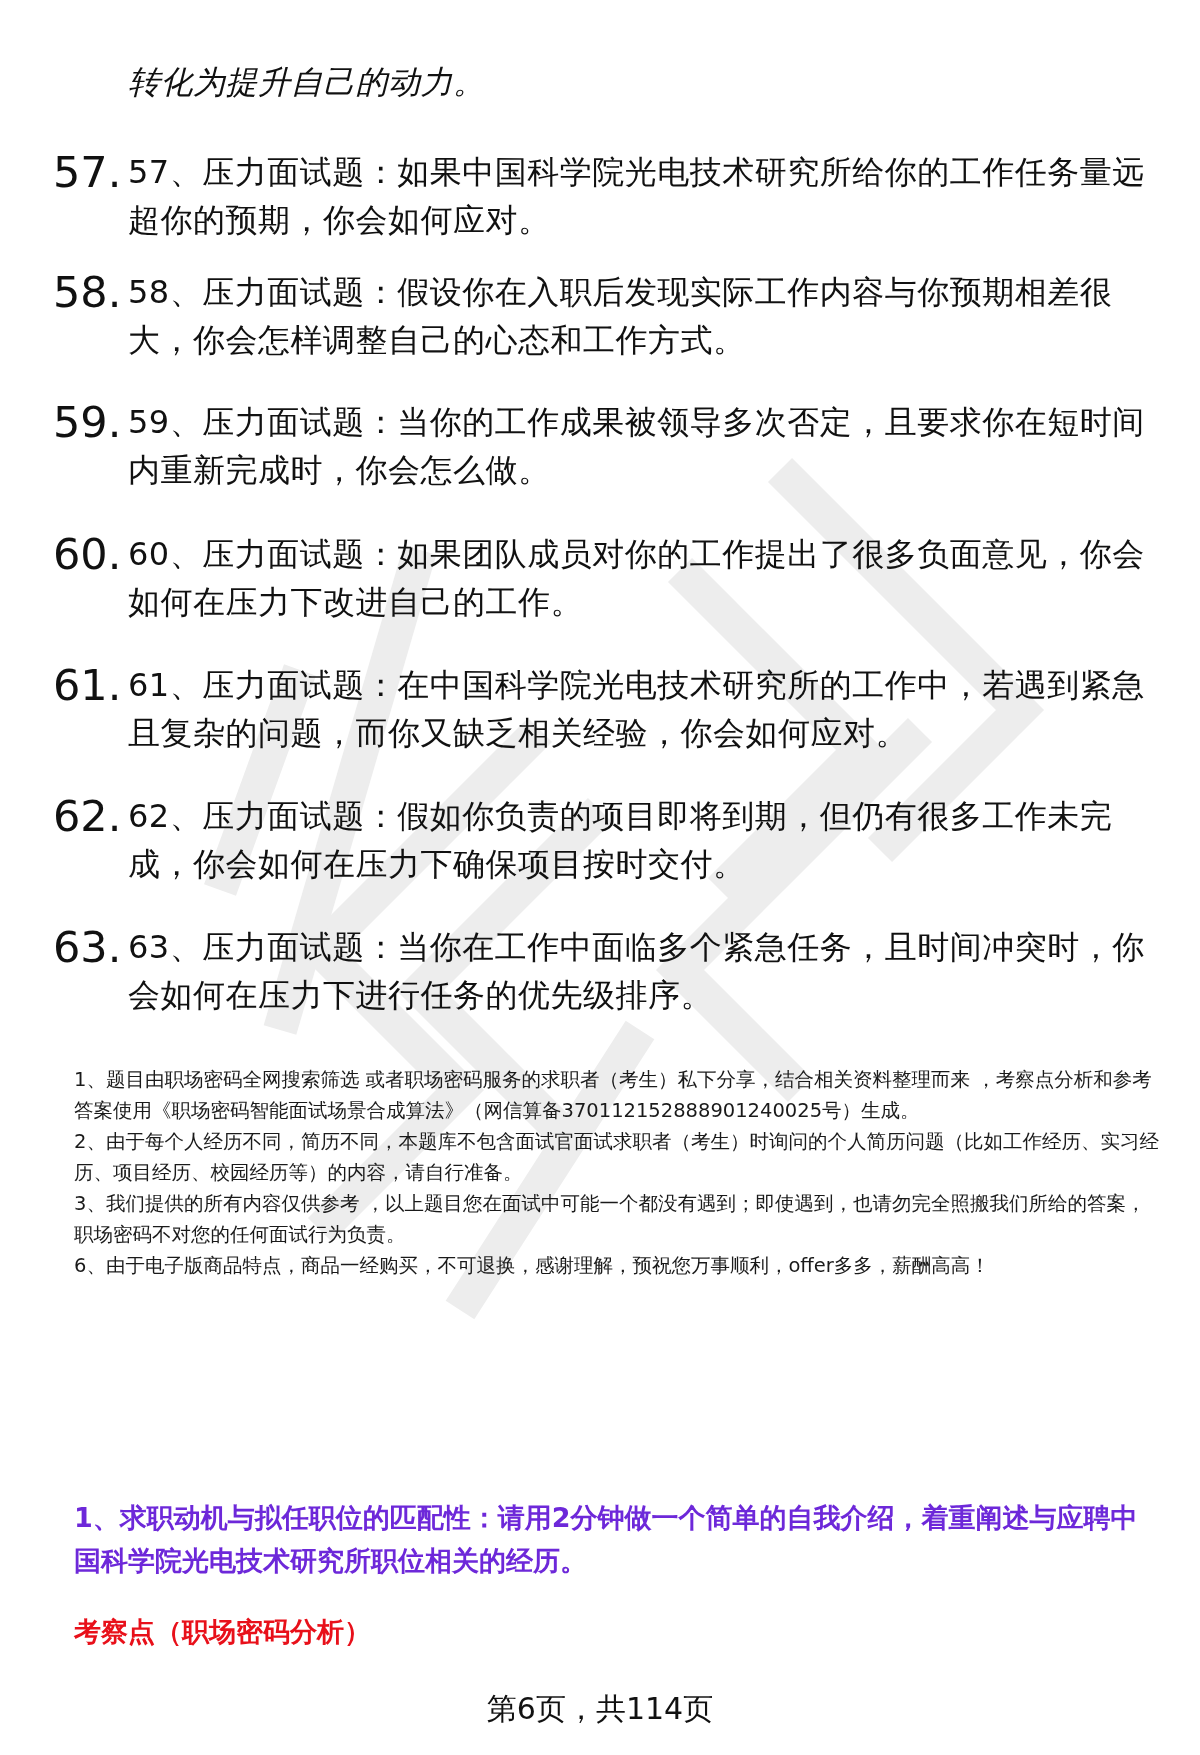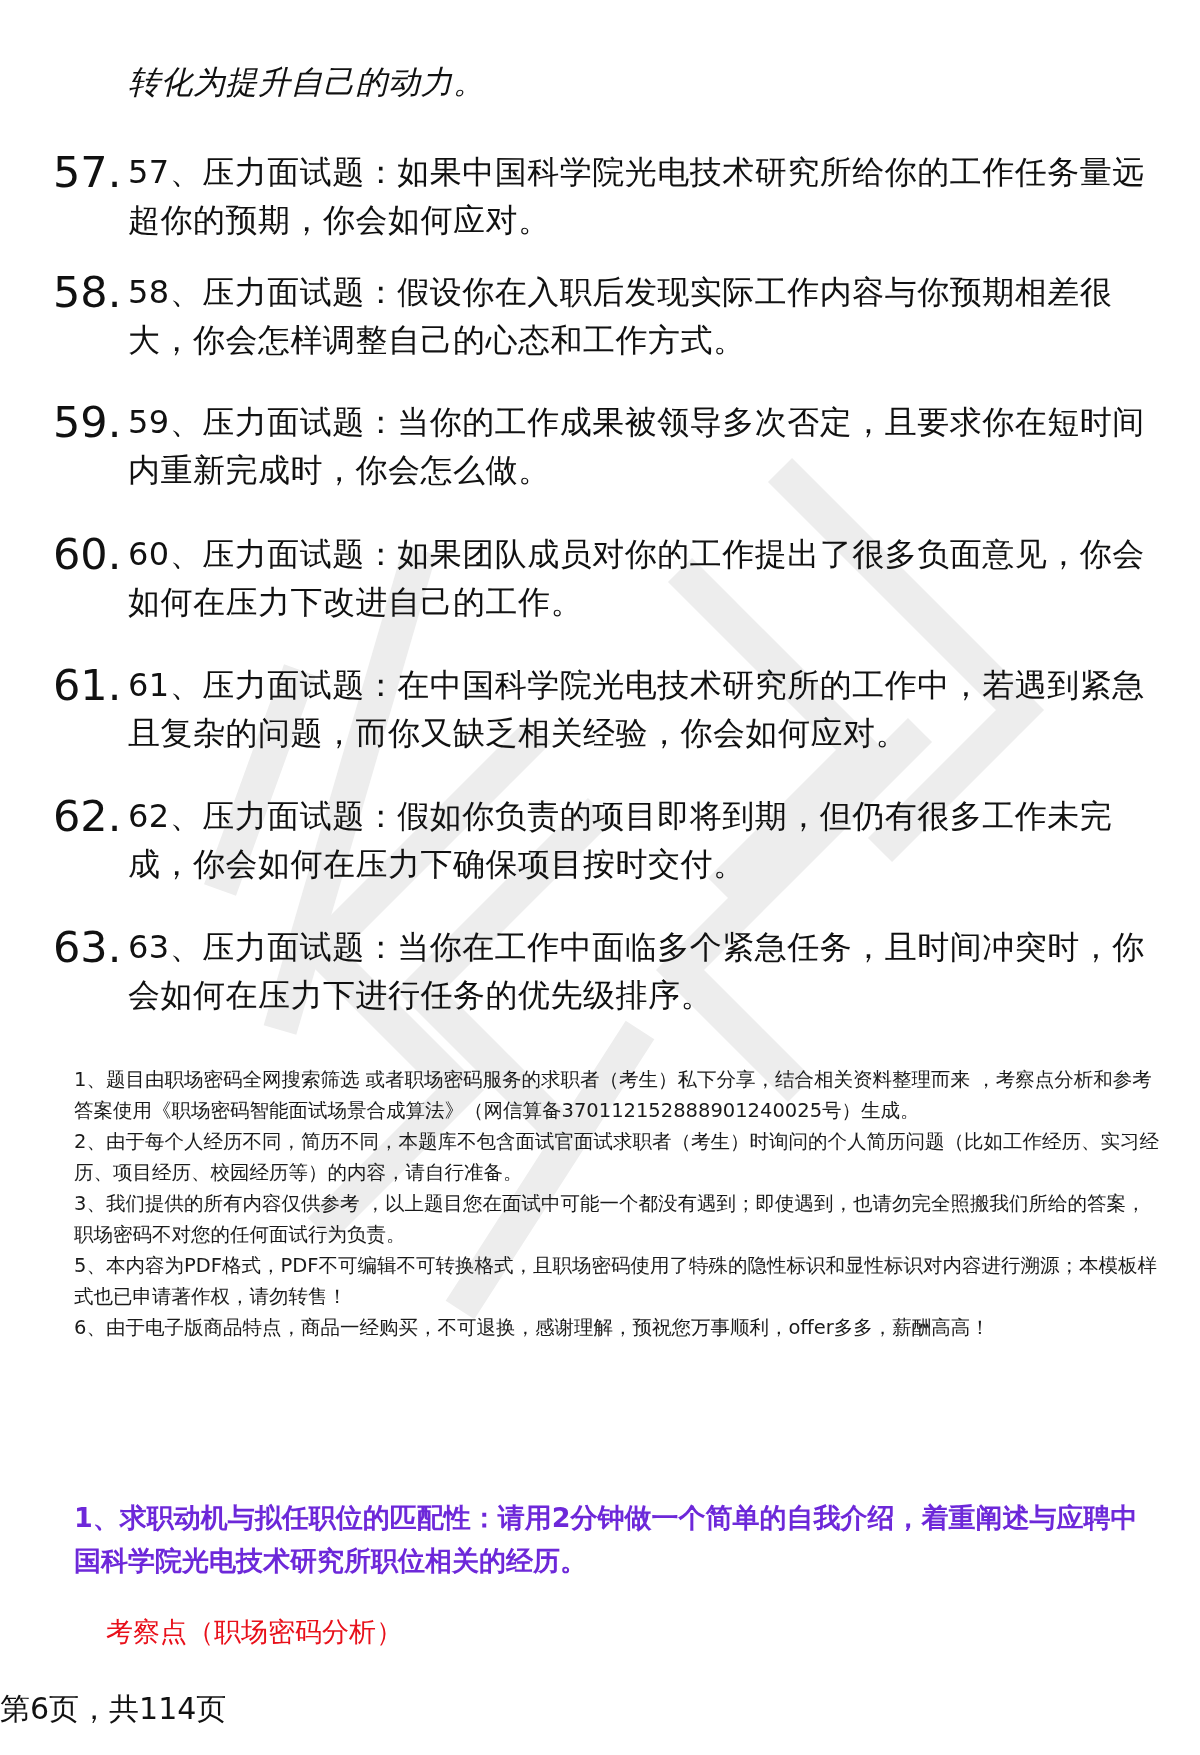--- a/index.html
+++ b/index.html
@@ -79,29 +79,29 @@
       line-height: 43px;
       font-weight: bold;
       color: #6d28d9;
     }
     .red-sub {
       position: absolute;
       left: 74px;
       top: 1612px;
       font-size: 27px;
       line-height: 40px;
-      font-weight: normal;
+      font-weight: bold;
       color: #e8101a;
-      margin-left: 32px;
     }
     .footer {
       position: absolute;
       left: 0;
       width: 1200px;
       top: 1687px;
+      text-align: center;
       font-size: 30px;
       line-height: 44px;
       color: #111111;
     }
   </style>
 </head>
 <body>
 
 <svg class="watermark" viewBox="0 0 900 900">
   <g fill="none" stroke="#ededed" stroke-width="34" stroke-linejoin="miter">
@@ -152,21 +152,20 @@
 
   <div class="q-item" style="top:923px;">
     <span class="q-num">63.</span>
     <div class="q-text">63、压力面试题：当你在工作中面临多个紧急任务，且时间冲突时，你会如何在压力下进行任务的优先级排序。</div>
   </div>
 
   <div class="notes">
     <p>1、题目由职场密码全网搜索筛选 或者职场密码服务的求职者（考生）私下分享，结合相关资料整理而来 ，考察点分析和参考答案使用《职场密码智能面试场景合成算法》（网信算备370112152888901240025号）生成。</p>
     <p>2、由于每个人经历不同，简历不同，本题库不包含面试官面试求职者（考生）时询问的个人简历问题（比如工作经历、实习经历、项目经历、校园经历等）的内容，请自行准备。</p>
     <p>3、我们提供的所有内容仅供参考 ，以上题目您在面试中可能一个都没有遇到；即使遇到，也请勿完全照搬我们所给的答案，职场密码不对您的任何面试行为负责。</p>
-    <p>5、本内容为PDF格式，PDF不可编辑不可转换格式，且职场密码使用了特殊的隐性标识和显性标识对内容进行溯源；本模板样式也已申请著作权，请勿转售！</p>
     <p>6、由于电子版商品特点，商品一经购买，不可退换，感谢理解，预祝您万事顺利，offer多多，薪酬高高！</p>
   </div>
 
   <div class="red-heading">1、求职动机与拟任职位的匹配性：请用2分钟做一个简单的自我介绍，着重阐述与应聘中国科学院光电技术研究所职位相关的经历。</div>
 
   <div class="red-sub">考察点（职场密码分析）</div>
 
   <div class="footer">第6页，共114页</div>
 
 </div>

